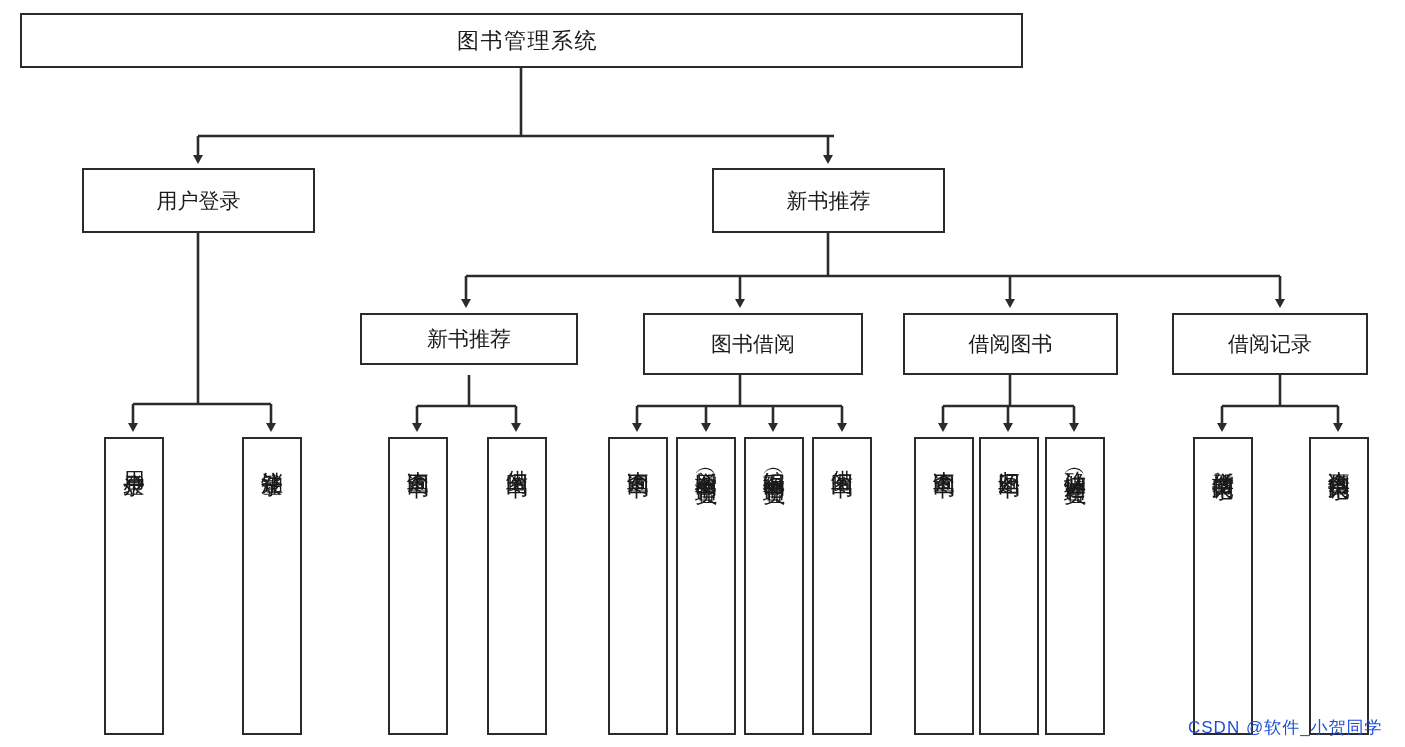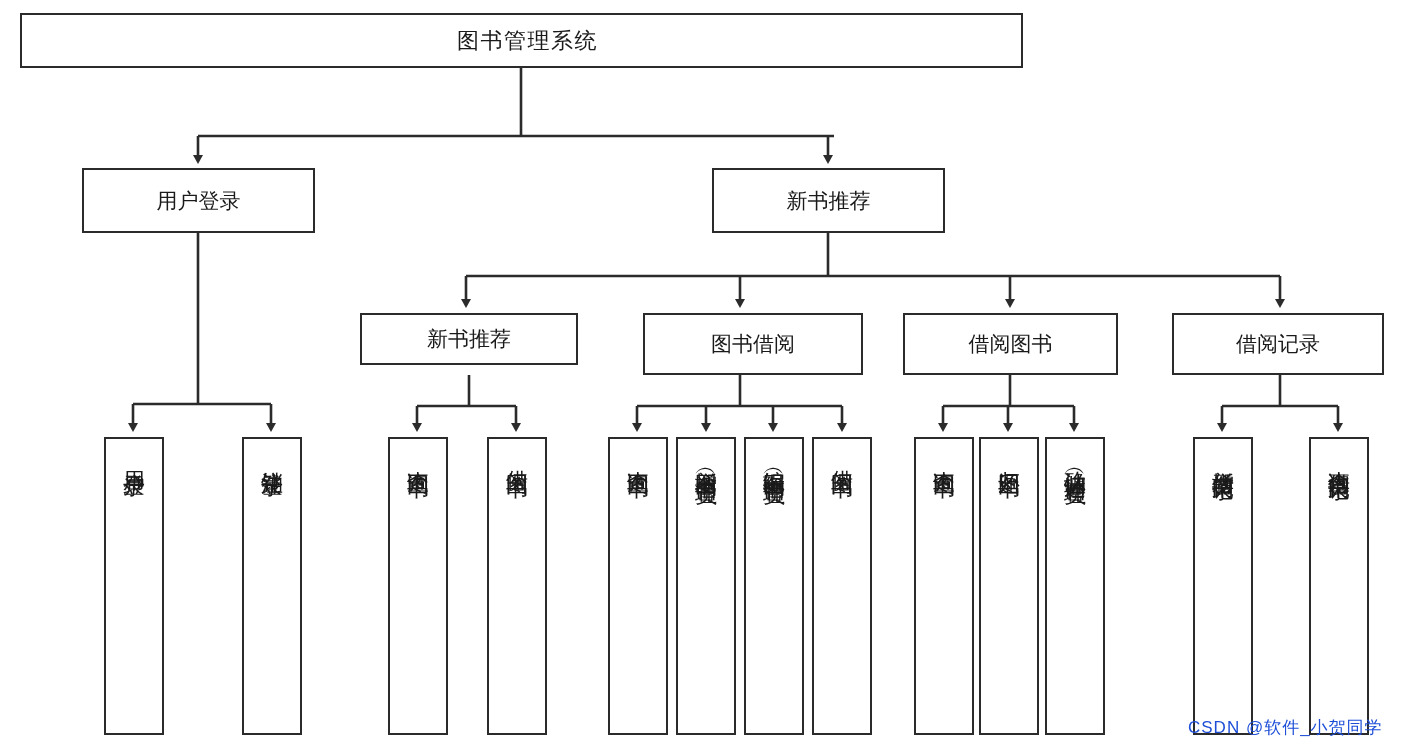--- a/index.html
+++ b/index.html
@@ -121,21 +121,21 @@
   </div>
 
   <div class="node node-l3" style="left:630px;top:313px;width:220px;height:62px;margin-left:13px;">
     <span>图书借阅</span>
   </div>
 
   <div class="node node-l3" style="left:903px;top:313px;width:215px;height:62px;">
     <span>借阅图书</span>
   </div>
 
-  <div class="node node-l3" style="left:1172px;top:313px;width:212px;height:62px;">
+  <div class="node node-l3" style="left:1172px;top:313px;width:196px;height:62px;">
     <span>借阅记录</span>
   </div>
 
   <div class="node leaf" style="left:104px;top:437px;width:60px;height:298px;">
     <span class="vtext">用户登录</span>
   </div>
 
   <div class="node leaf" style="left:242px;top:437px;width:60px;height:298px;">
     <span class="vtext">注销登录</span>
   </div>

